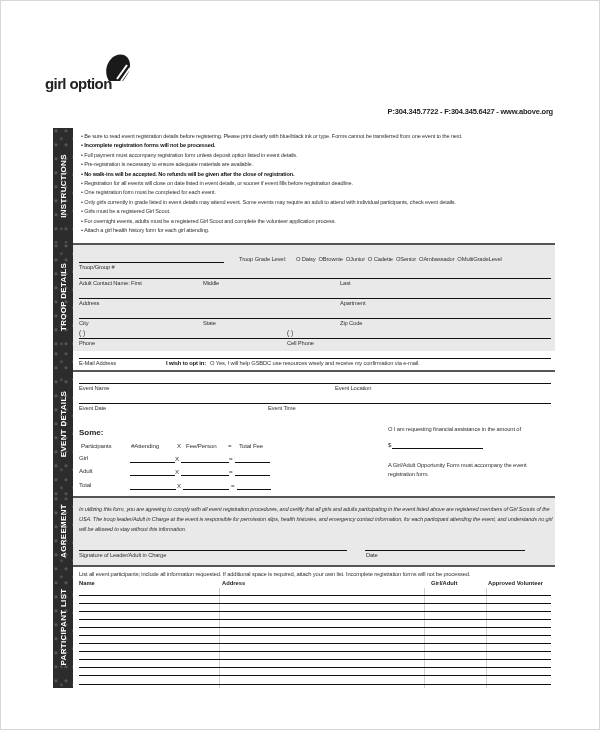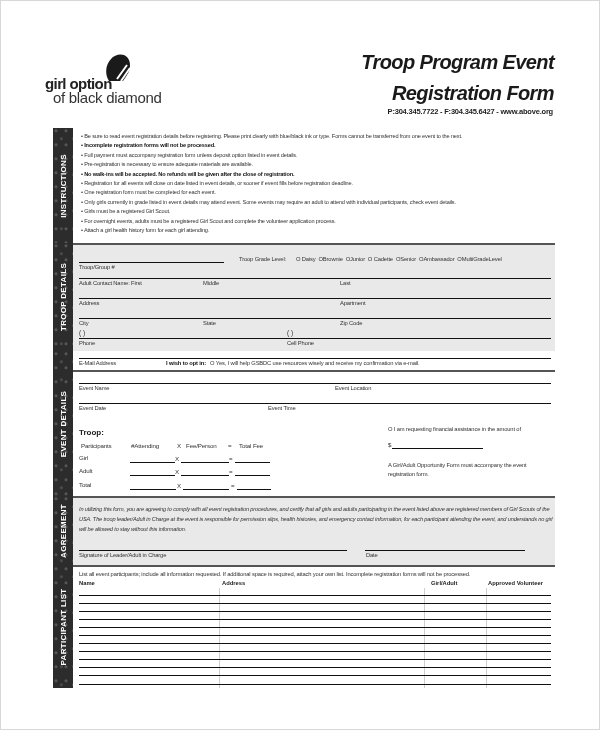--- a/index.html
+++ b/index.html
@@ -51,25 +51,20 @@
 
 <div class="page">
 
   <div class="logo">
     <svg class="logo-mark" viewBox="0 0 30 32">
       <path d="M6 30 C2 24 2 14 8 8 C12 3 20 2 24 6 C28 10 28 18 24 24 L20 30 Z" fill="#1a1a1a"></path>
       <path d="M14 28 L24 14" stroke="#fff" stroke-width="2"></path>
       <path d="M18 30 L27 17" stroke="#fff" stroke-width="2"></path>
     </svg>
     <div class="logo-line1">girl option</div>
-    <div class="logo-line2">of black diamond</div>
-  </div>
-  <div class="title">
-    <div>Troop Program Event</div>
-    <div>Registration Form</div>
   </div>
   <div class="contact">P:304.345.7722 - F:304.345.6427 - www.above.org</div>
 
   <div class="band" style="top:127px;height:115px;">
     <span class="band-label">INSTRUCTIONS</span>
   </div>
   <div class="band" style="top:242px;height:108px;">
     <span class="band-label">TROOP DETAILS</span>
   </div>
   <div class="band" style="top:350px;height:145px;">
@@ -138,21 +133,21 @@
 
   <div class="sep" style="top:369px;"></div>
 
   <div class="fline" style="left:78px;width:472px;top:382px;"></div>
   <div class="flabel" style="left:78px;top:384px;">Event Name</div>
   <div class="flabel" style="left:334px;top:384px;">Event Location</div>
   <div class="fline" style="left:78px;width:472px;top:402px;"></div>
   <div class="flabel" style="left:78px;top:404px;">Event Date</div>
   <div class="flabel" style="left:267px;top:404px;">Event Time</div>
 
-  <div class="fees-title" style="left:78px;top:427px;">Troop:</div>
+  <div class="fees-title" style="left:78px;top:427px;">Some:</div>
   <div class="fees-txt" style="left:80px;top:441px;">Participants</div>
   <div class="fees-txt" style="left:130px;top:441px;">#Attending</div>
   <div class="fees-txt" style="left:176px;top:441px;">X</div>
   <div class="fees-txt" style="left:185px;top:441px;">Fee/Person</div>
   <div class="fees-txt" style="left:227px;top:441px;">=</div>
   <div class="fees-txt" style="left:238px;top:441px;">Total Fee</div>
 
   <div class="fees-txt" style="left:78px;top:453px;">Girl</div>
   <div class="fline" style="left:129px;width:45px;top:461px;"></div>
   <div class="fees-txt" style="left:174px;top:454px;">X</div>

